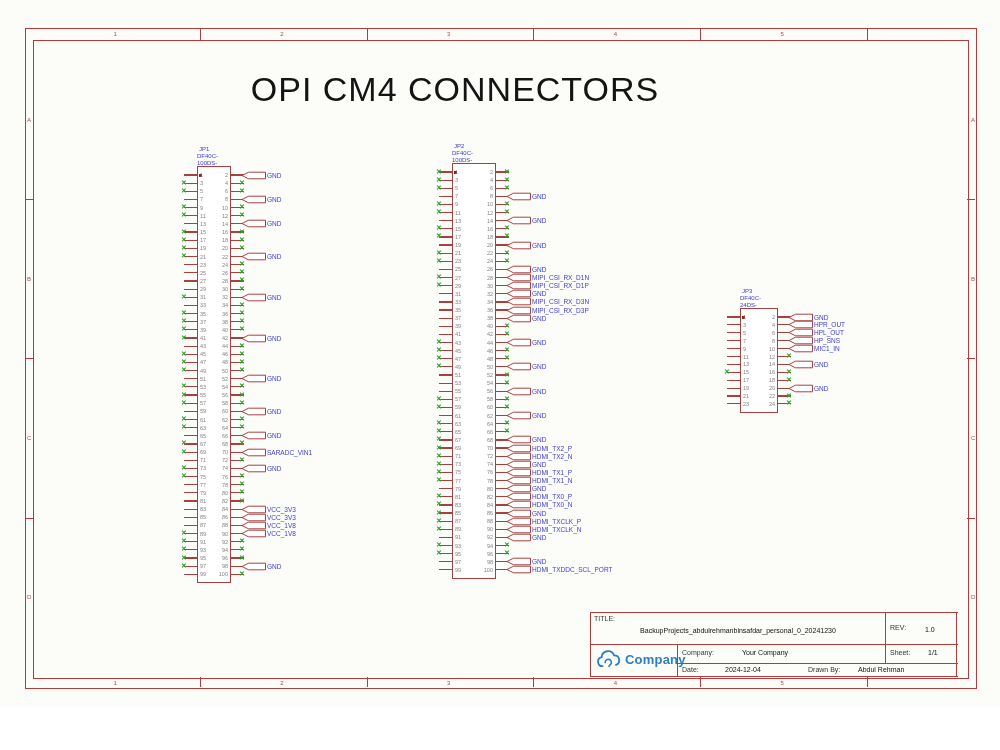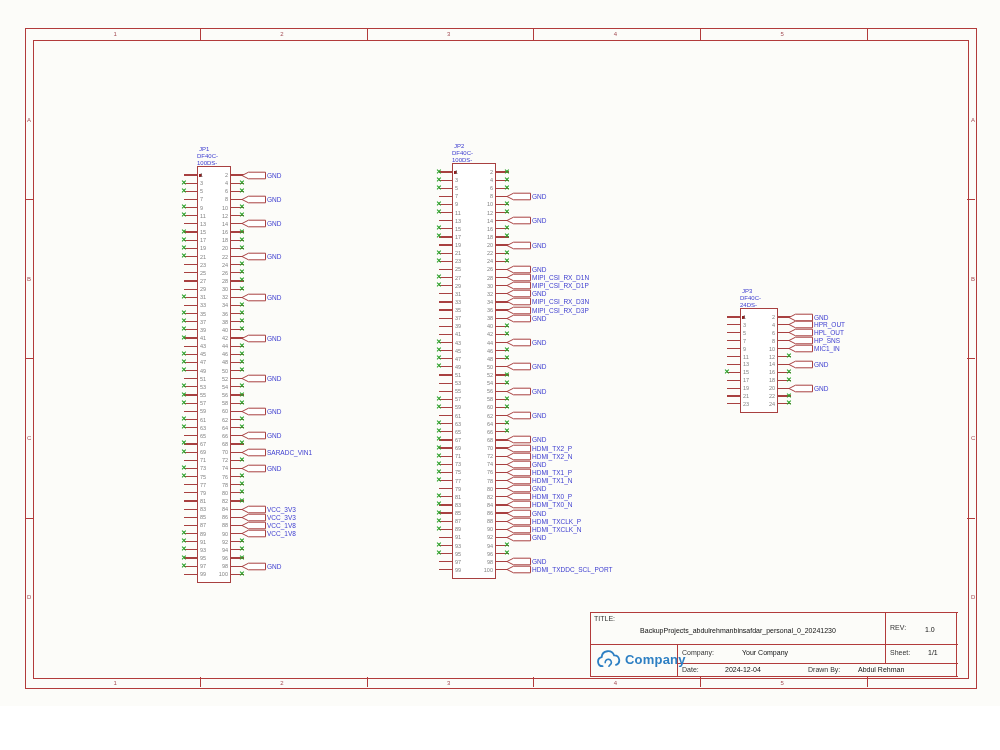--- a/index.html
+++ b/index.html
@@ -86,20 +86,21 @@
       <div class="tick" style="left: 25px; top: 358.4px; width: 8px; height: 1px;"></div>
       <div class="tick" style="left: 967px; top: 358.4px; width: 8px; height: 1px;"></div>
       <div class="zone" style="left: 27px; top: 435px;">C</div>
       <div class="zone" style="left: 971px; top: 435px;">C</div>
       <div class="tick" style="left: 25px; top: 517.6px; width: 8px; height: 1px;"></div>
       <div class="tick" style="left: 967px; top: 517.6px; width: 8px; height: 1px;"></div>
       <div class="zone" style="left: 27px; top: 594.2px;">D</div>
       <div class="zone" style="left: 971px; top: 594.2px;">D</div>
     </div>
 
+  <div id="page-title">OPI CM4 CONNECTORS</div>
 
   <div id="schematic">
       <div class="conn">
         <div class="ref" style="left: 199px; top: 146px;">JP1</div>
         <div class="part" style="left: 197px; top: 153px;">DF40C-100DS-0.4V(51)</div>
         <div class="body" style="left: 197px; top: 166px; width: 34px; height: 417.35px;"></div>
         <div class="p1" style="left: 199px; top: 173.5px;"></div>
         <div class="stub" style="left: 184px; top: 174.4px; width: 13px;"></div>
         <div class="num" style="left: 200px; top: 172px;">1</div>
         <div class="stub" style="left: 231px; top: 174.4px; width: 13px;"></div>

